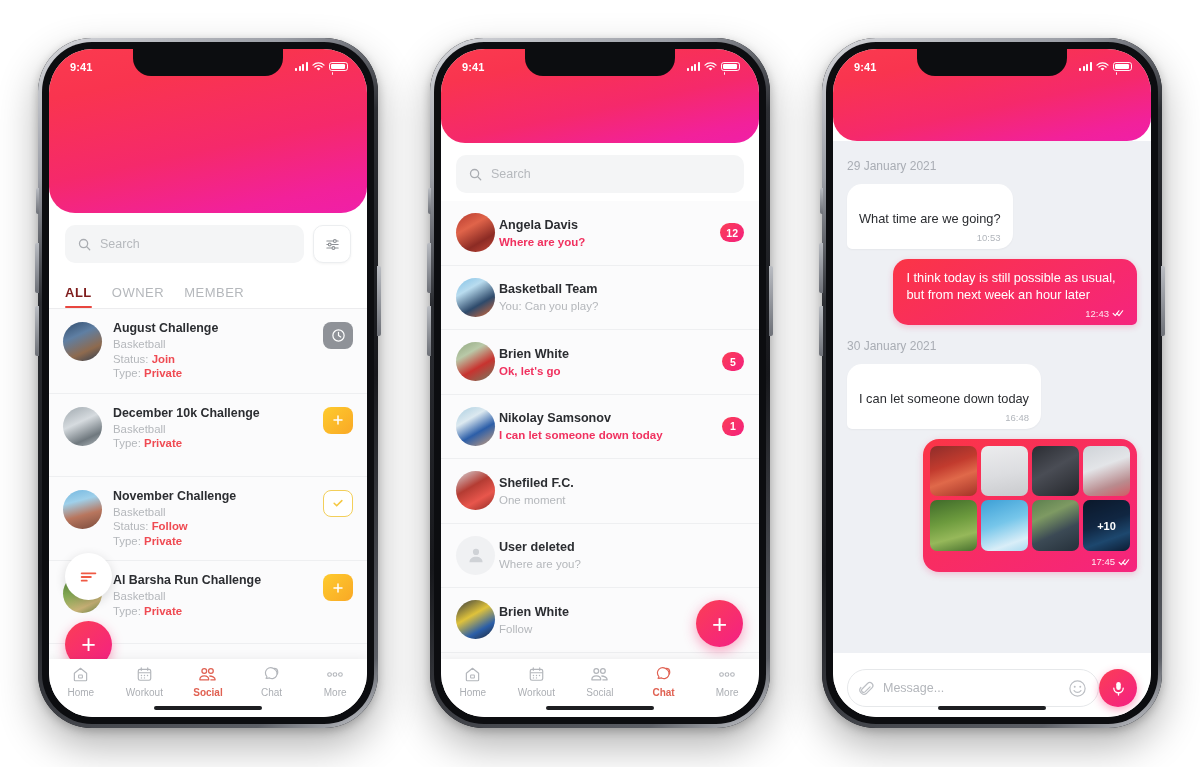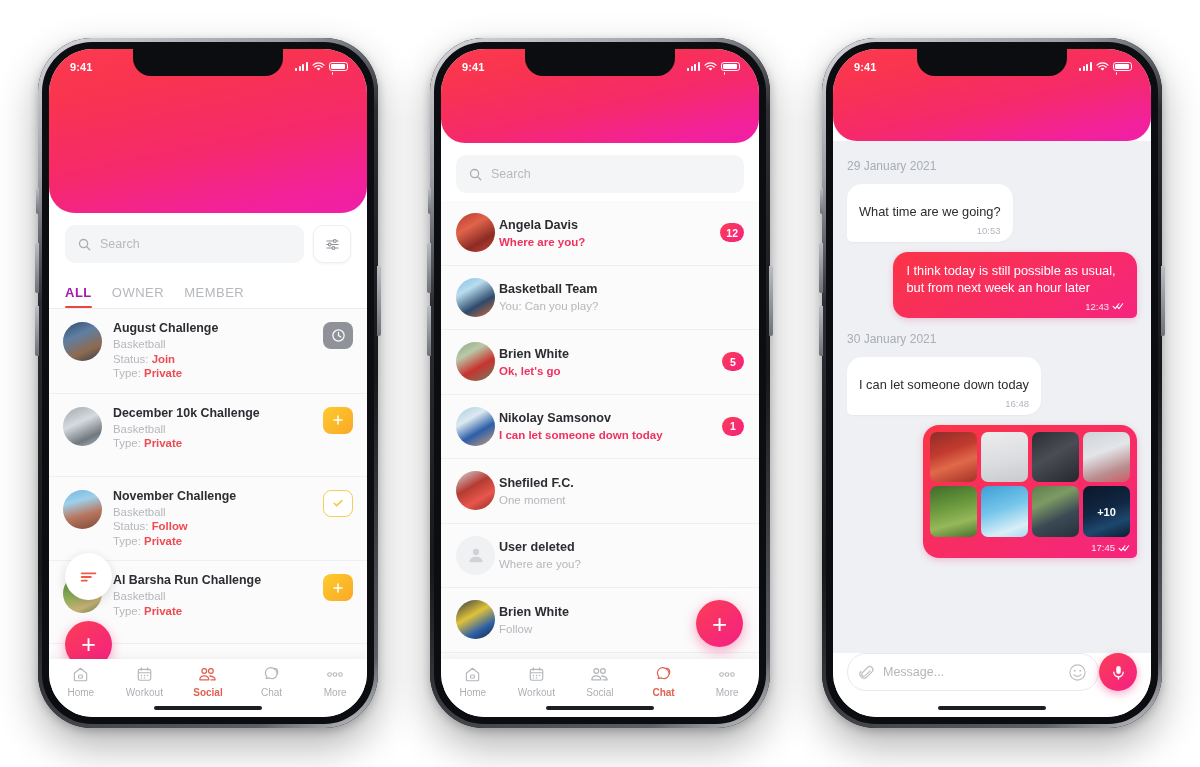--- a/index.html
+++ b/index.html
@@ -106,21 +106,21 @@
     box-shadow: 0 1px 3px rgba(0,0,0,.05);
   }
 
   .tabsrow {
     position: absolute; top: 228px; left: 0; right: 0; height: 32px;
     display: flex; align-items: center; gap: 20px; padding: 0 16px;
     border-bottom: 1px solid #ececee; z-index: 12; background:#fff;
   }
   .tabsrow .tb { font-size: 13px; color: #b5b8bc; letter-spacing: .5px; position: relative;
                  height: 100%; display: flex; align-items: center; }
-  .tabsrow .tb.active { color: #a21caf; font-weight: 700; }
+  .tabsrow .tb.active { color: #7f1d1d; font-weight: 700; }
   .tabsrow .tb.active::after {
     content: ""; position: absolute; left: 0; right: 0; bottom: 0; height: 2.4px;
     background: #e8463f; border-radius: 2px;
   }
 
   .clublist { position: absolute; top: 260px; left: 0; right: 0; bottom: 58px;
               background: #fbfbfc; overflow: hidden; z-index: 10; }
   .club {
     display: flex; align-items: flex-start; gap: 11px; padding: 11px 14px 11px 14px;
     border-bottom: 1px solid #eeeff1; position: relative; min-height: 83px;
@@ -214,21 +214,21 @@
              display: flex; align-items: center; justify-content: center; }
   .p3-more { position: absolute; right: 14px; top: 48px; width: 28px; height: 28px;
              border-radius: 50%; background: rgba(255,255,255,.14);
              display: flex; align-items: center; justify-content: center; gap: 2.2px; }
   .p3-more i { width: 3.4px; height: 3.4px; border-radius: 50%; background: #fff; display: block; }
 
   .convo { position: absolute; top: 92px; left: 0; right: 0; bottom: 64px;
            background: #eef0f4; padding: 12px 14px 0; overflow: hidden; z-index: 10; }
   .daysep { text-align: left; color: #a9adb4; font-size: 12px; margin: 6px 0 11px; }
   .bub-in {
-    background: #fff; border-radius: 15px 15px 15px 5px; padding: 20px 12px 6px;
+    background: #fff; border-radius: 15px 15px 15px 5px; padding: 27px 12px 6px;
     max-width: 80%; display: inline-block; box-shadow: 0 1px 2px rgba(0,0,0,.04);
   }
   .bub-in .t { font-size: 12.8px; color: #2a2c30; line-height: 1.3; }
   .bub-in .time { font-size: 9.5px; color: #b2b6bc; text-align: right; margin-top: 4px; }
   .bub-out {
     background: linear-gradient(150deg,#fb3546,#f5247e);
     border-radius: 15px 15px 5px 15px; padding: 10px 13px 6px; max-width: 84%;
     margin-left: auto; color: #fff; box-shadow: 0 2px 6px rgba(244,40,110,.24);
   }
   .bub-out .t { font-size: 12.8px; line-height: 1.38; }
@@ -242,21 +242,21 @@
   .pgrid { display: grid; grid-template-columns: repeat(4, 1fr); gap: 4px; }
   .pcell { width: 100%; aspect-ratio: 1/1.08; border-radius: 7px; overflow: hidden; position: relative; }
   .pmore { position: absolute; inset: 0; background: rgba(12,18,30,.42);
            display: flex; align-items: center; justify-content: center;
            color: #fff; font-size: 11px; font-weight: 700; }
   .pg-time { font-size: 9.5px; color: rgba(255,255,255,.9); text-align: right;
              margin-top: 5px; display: flex; justify-content: flex-end; align-items: center; gap: 3px; }
 
   .composer {
     position: absolute; left: 0; right: 0; bottom: 0; height: 64px; background: #fff;
-    display: flex; align-items: flex-start; padding: 0 14px 10px; z-index: 30;
+    display: flex; align-items: flex-end; padding: 0 14px 10px; z-index: 30;
   }
   .msgbox {
     flex: 1; height: 38px; border: 1px solid #e6e8ea; border-radius: 19px;
     display: flex; align-items: center; padding: 0 11px; gap: 9px; background: #fff;
   }
   .msgbox .ph { flex: 1; color: #b3b6bb; font-size: 12.5px; }
   .mic-btn {
     width: 38px; height: 38px; border-radius: 50%; flex: 0 0 38px;
     background: linear-gradient(140deg,#fb3e55,#f41f85);
     display: flex; align-items: center; justify-content: center;

